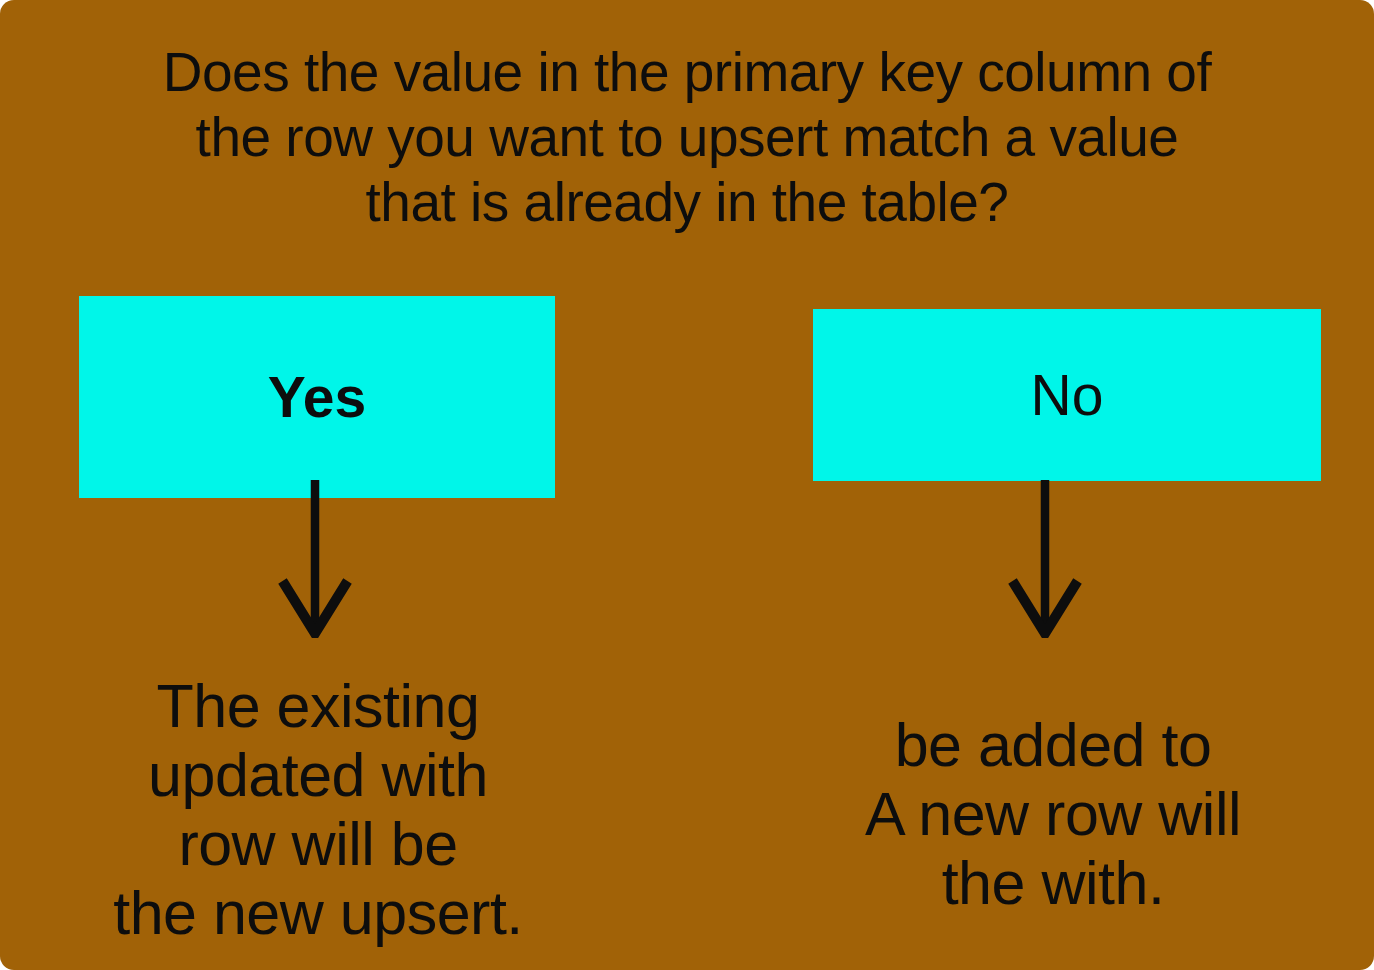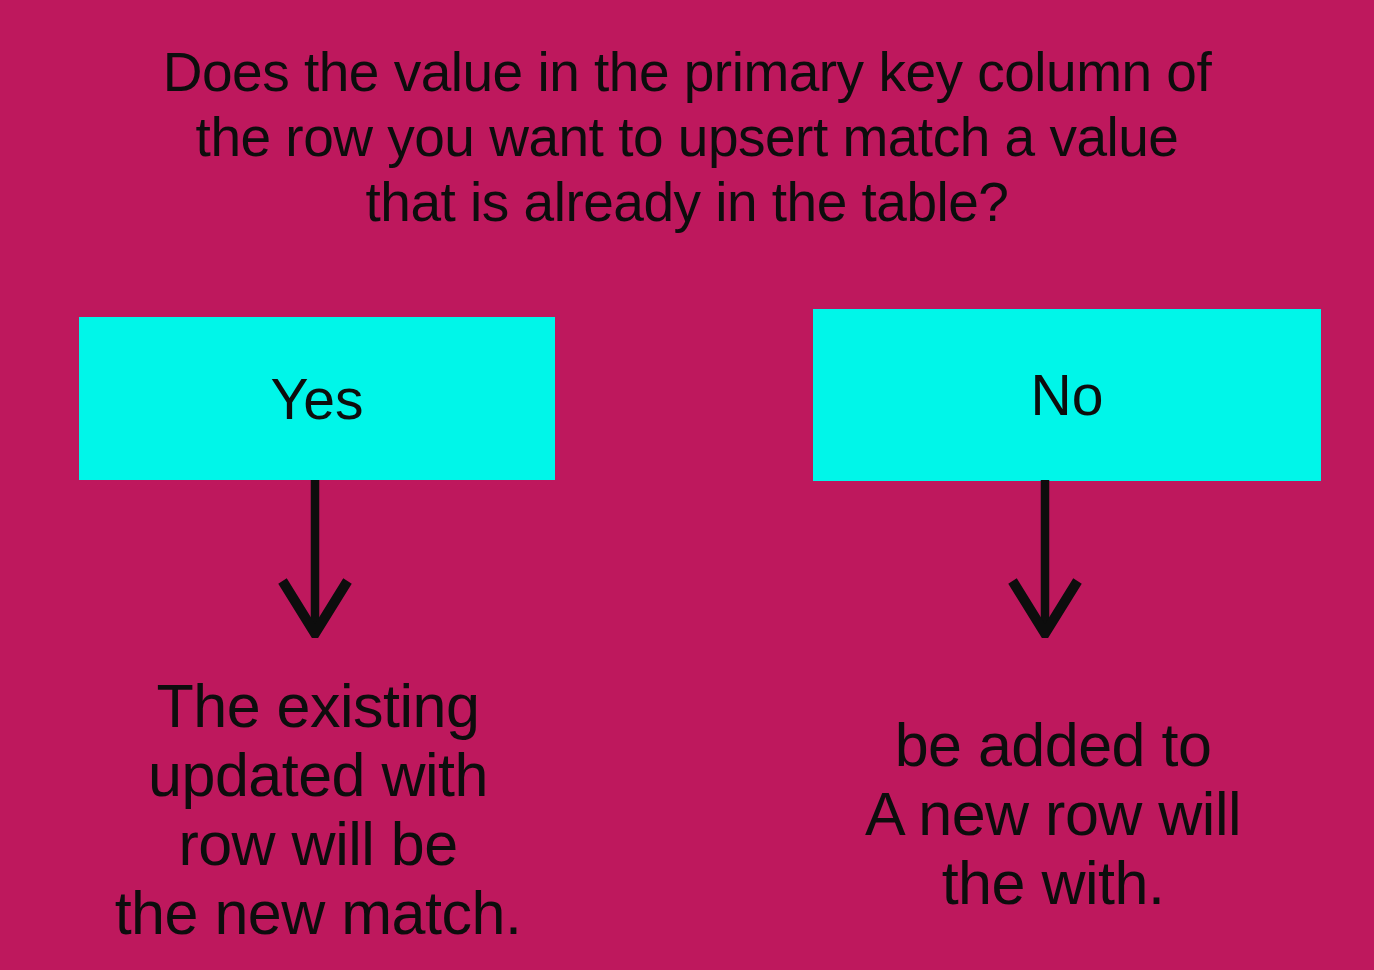--- a/index.html
+++ b/index.html
@@ -4,45 +4,46 @@
 <style>
   html, body {
     margin: 0;
     padding: 0;
     background: #ffffff;
   }
   .canvas {
     position: relative;
     width: 1374px;
     height: 970px;
-    background: #be185d;
+    background: #a16207;
     overflow: hidden;
     font-family: "Liberation Sans", sans-serif;
     color: #0d0d0d;
+    border-radius: 14px;
   }
   .question {
     position: absolute;
     top: 40px;
     left: 0;
     width: 100%;
     text-align: center;
     font-size: 55px;
     line-height: 65px;
     letter-spacing: -0.5px;
     font-weight: 400;
   }
   .decision-box {
     position: absolute;
     display: flex;
     align-items: center;
     justify-content: center;
     font-size: 57px;
     font-weight: 400;
   }
-  .box-yes { left: 79px;  top: 317px; width: 476px; height: 163px; }
+  .box-yes { left: 79px;  top: 296px; width: 476px; height: 202px; font-weight: bold; }
   .box-no  { left: 813px; top: 309px; width: 508px; height: 172px; }
   .arrow {
     position: absolute;
     width: 80px;
     height: 158px;
     display: block;
   }
   .arrow-yes { left: 275px;  top: 480px; }
   .arrow-no  { left: 1005px; top: 480px; }
   .outcome {
@@ -82,21 +83,21 @@
 
   <svg class="arrow arrow-no" viewBox="0 0 80 158" aria-hidden="true">
     <line x1="40" y1="0" x2="40" y2="149" stroke="#0d0d0d" stroke-width="8.5"></line>
     <polyline points="7.5,101 40,153.5 72.5,101" fill="none" stroke="#0d0d0d" stroke-width="10" stroke-linejoin="miter"></polyline>
   </svg>
 
   <div class="outcome outcome-yes">
     <div>The existing</div>
     <div>updated with</div>
     <div>row will be</div>
-    <div>the new match.</div>
+    <div>the new upsert.</div>
   </div>
 
   <div class="outcome outcome-no">
     <div>be added to</div>
     <div>A new row will</div>
     <div>the with.</div>
   </div>
 
 </div>
 

